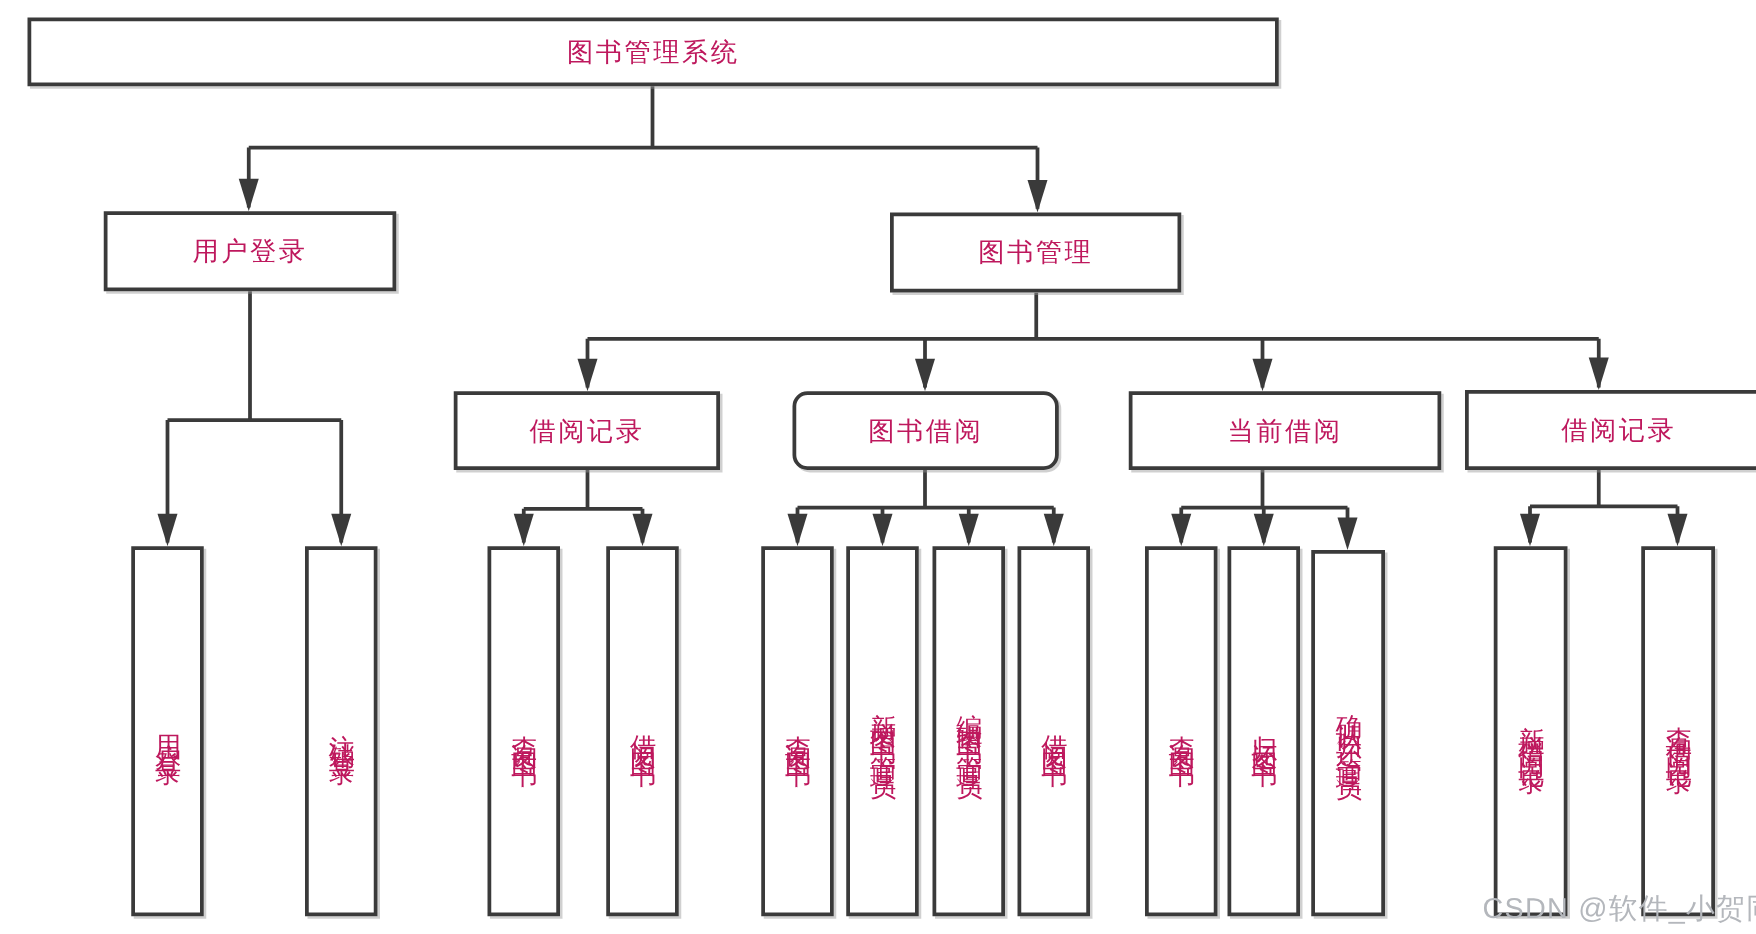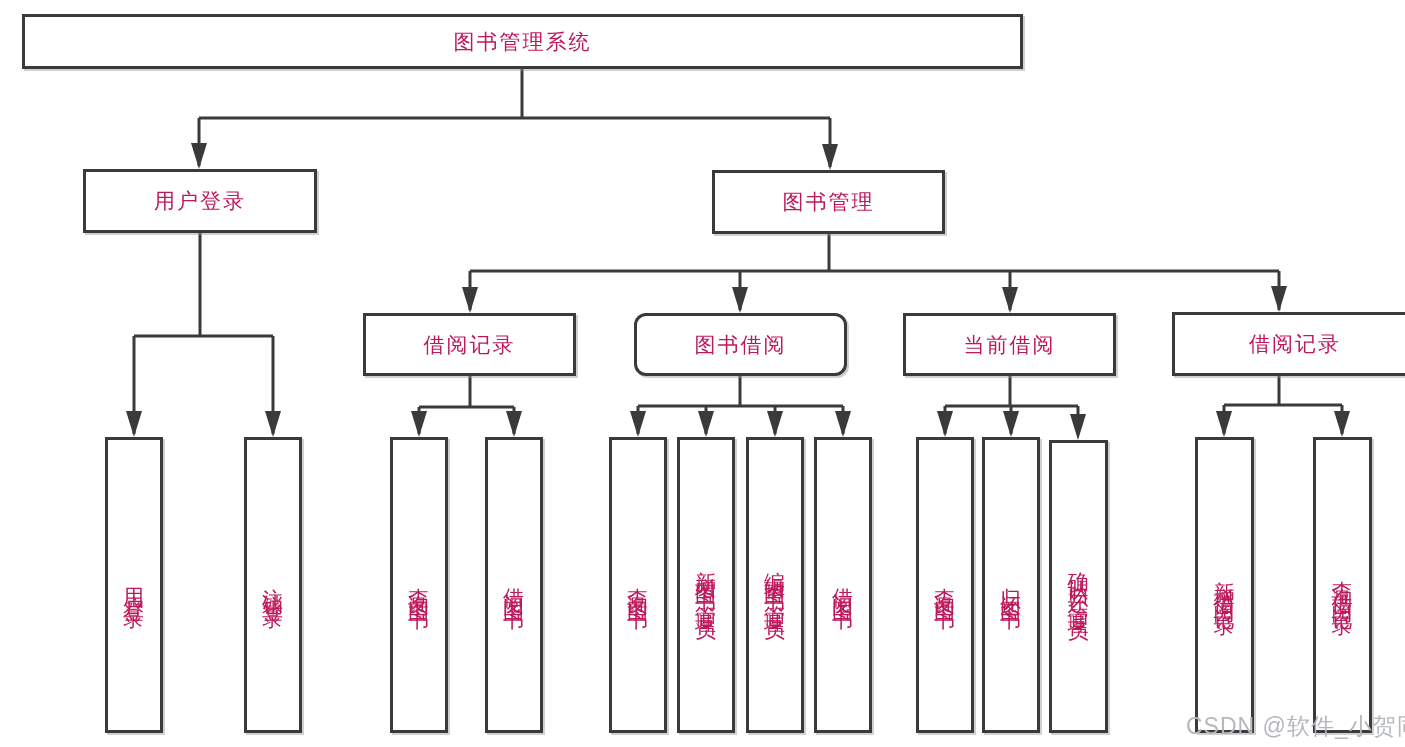--- a/index.html
+++ b/index.html
@@ -89,21 +89,21 @@
     </g>
   </svg>
 
   <div class="box" style="left:22px;top:14px;width:1001px;height:55px;">图书管理系统</div>
 
   <div class="box" style="left:83px;top:169px;width:234px;height:64px;">用户登录</div>
   <div class="box" style="left:712px;top:170px;width:233px;height:64px;">图书管理</div>
 
   <div class="box" style="left:363px;top:313px;width:213px;height:63px;">借阅记录</div>
   <div class="box" style="left:634px;top:313px;width:213px;height:63px;border-radius:12px;">图书借阅</div>
-  <div class="box" style="left:903px;top:313px;width:213px;height:63px;">当前借阅</div>
+  <div class="box" style="left:903px;top:313px;width:250px;height:63px;">当前借阅</div>
   <div class="box" style="left:1172px;top:312px;width:246px;height:64px;">借阅记录</div>
 
   <div class="box leaf" style="left:105px;top:437px;width:58px;height:296px;">用户登录</div>
   <div class="box leaf" style="left:244px;top:437px;width:58px;height:296px;">注销登录</div>
 
   <div class="box leaf" style="left:390px;top:437px;width:58px;height:296px;">查询图书</div>
   <div class="box leaf" style="left:485px;top:437px;width:58px;height:296px;">借阅图书</div>
 
   <div class="box leaf" style="left:609px;top:437px;width:58px;height:296px;">查询图书</div>
   <div class="box leaf" style="left:677px;top:437px;width:58px;height:296px;">新增图书（管理员）</div>

